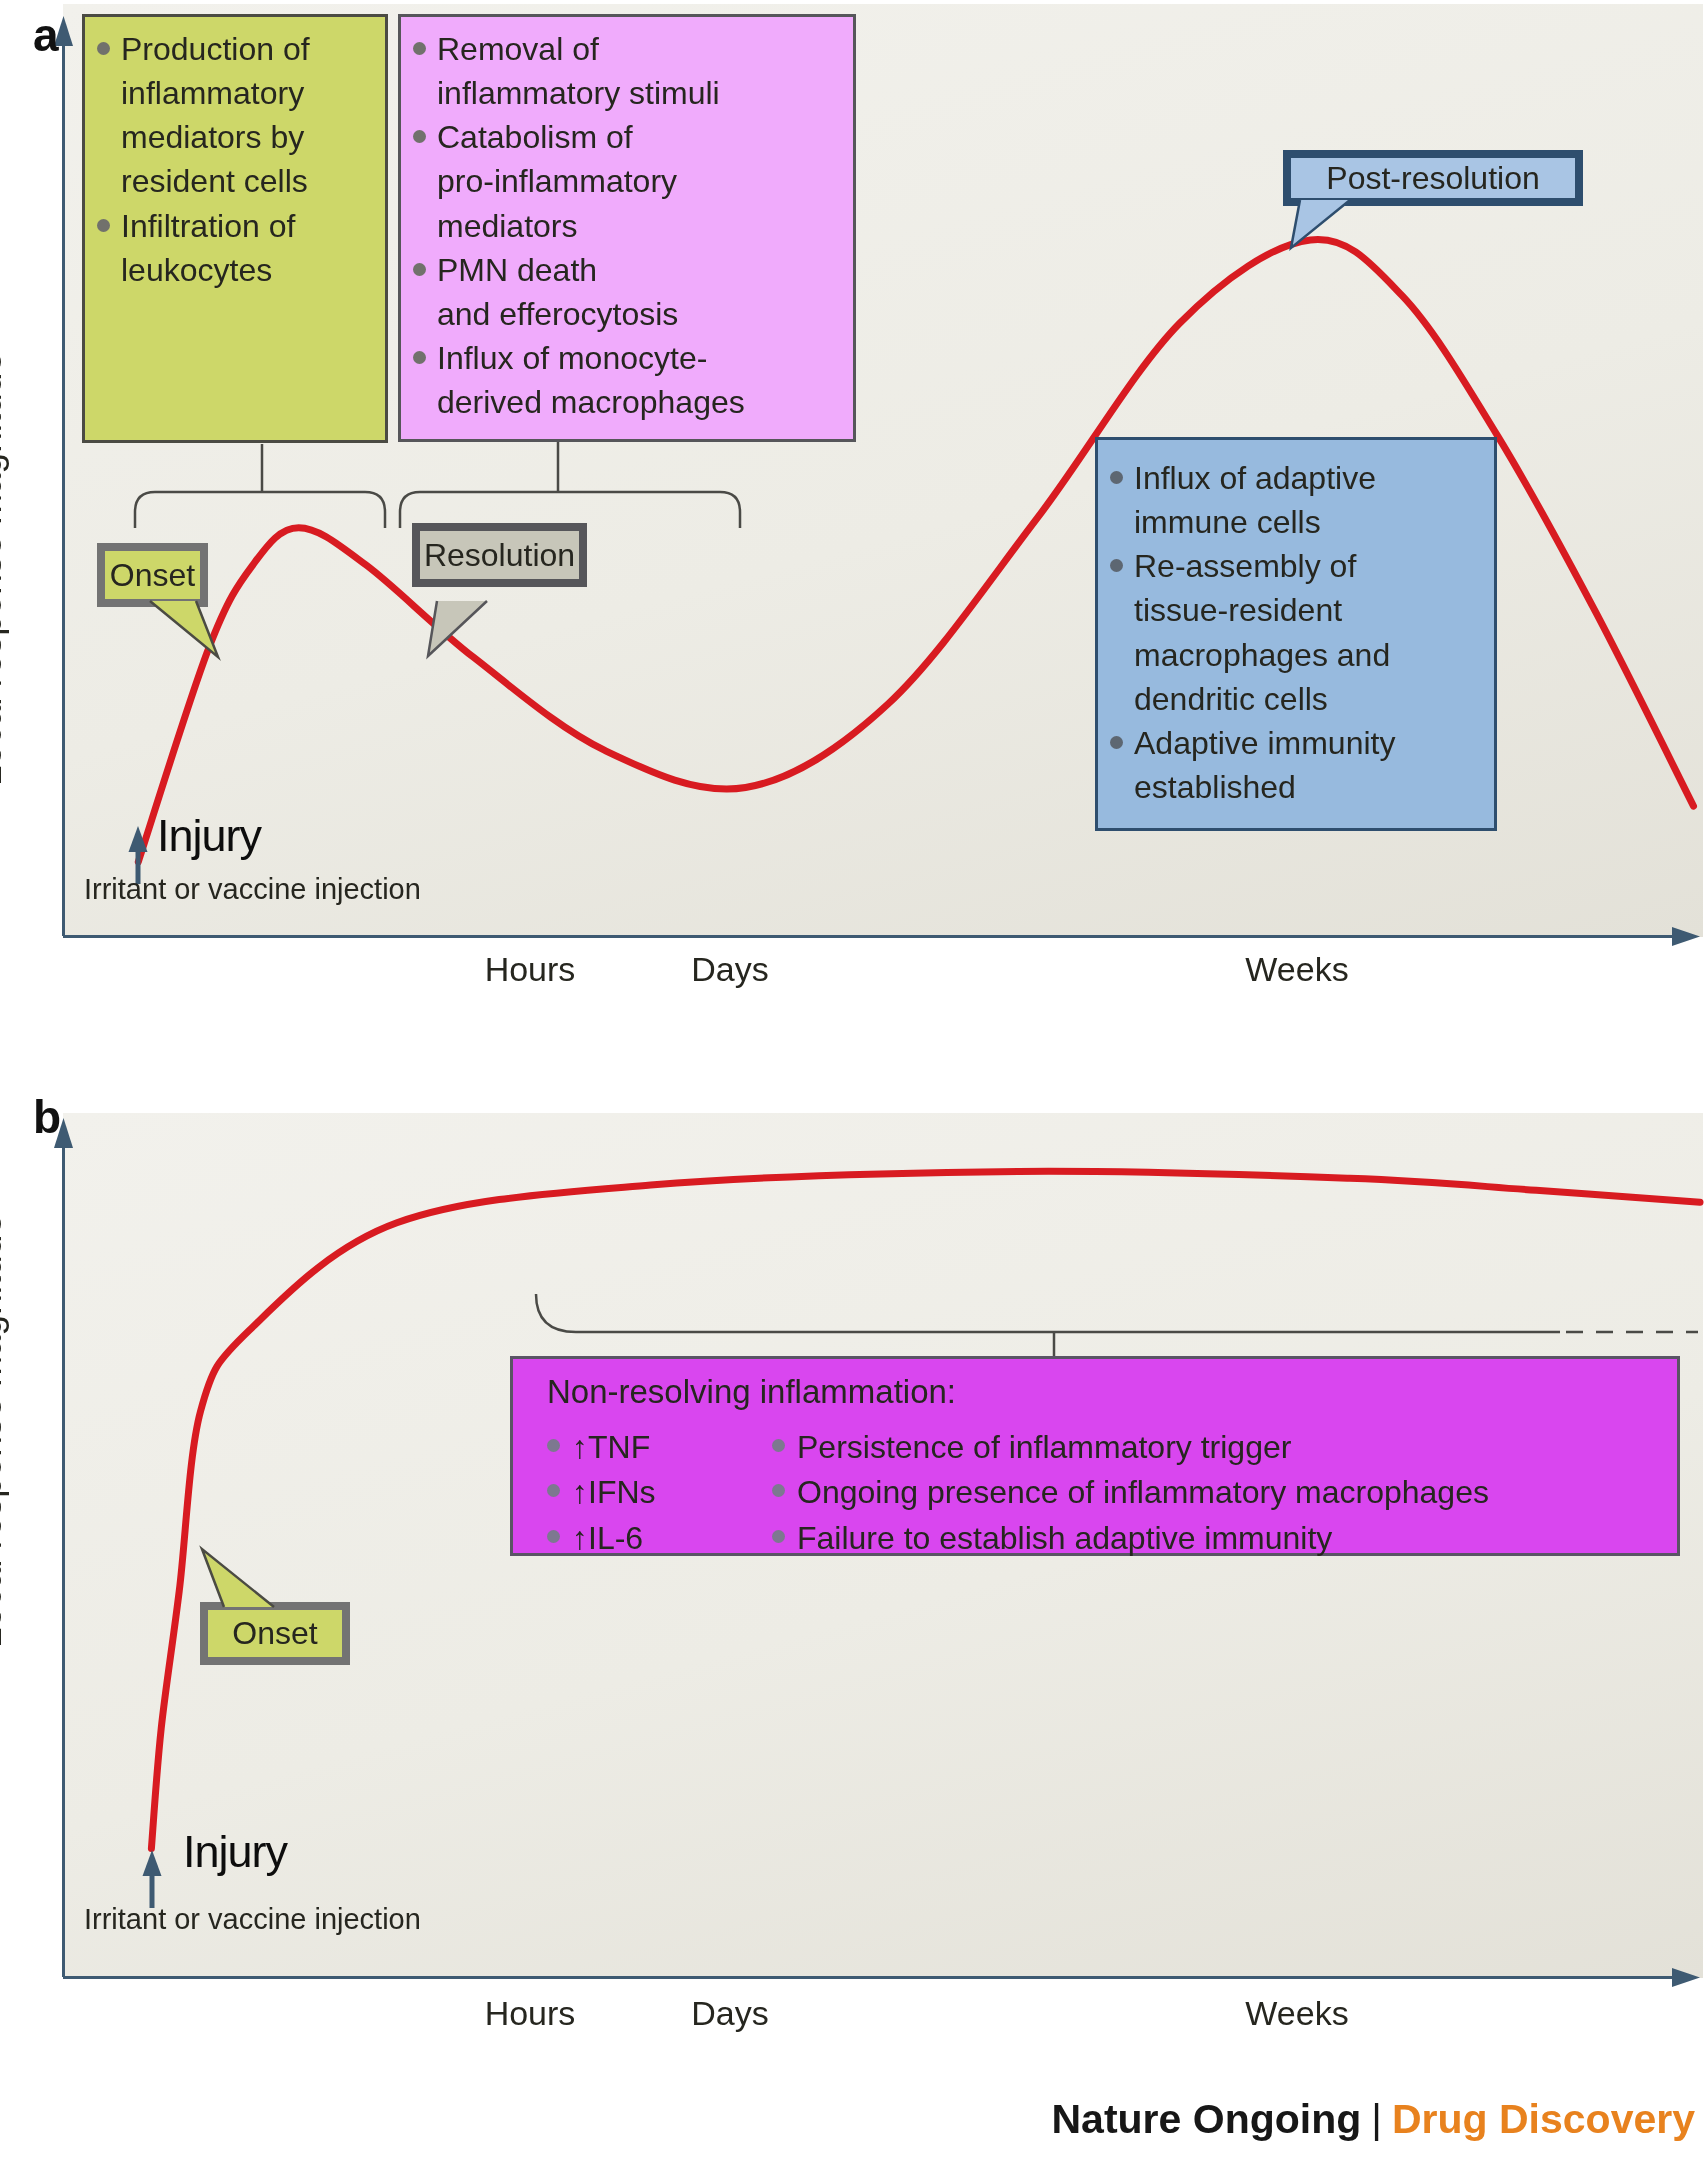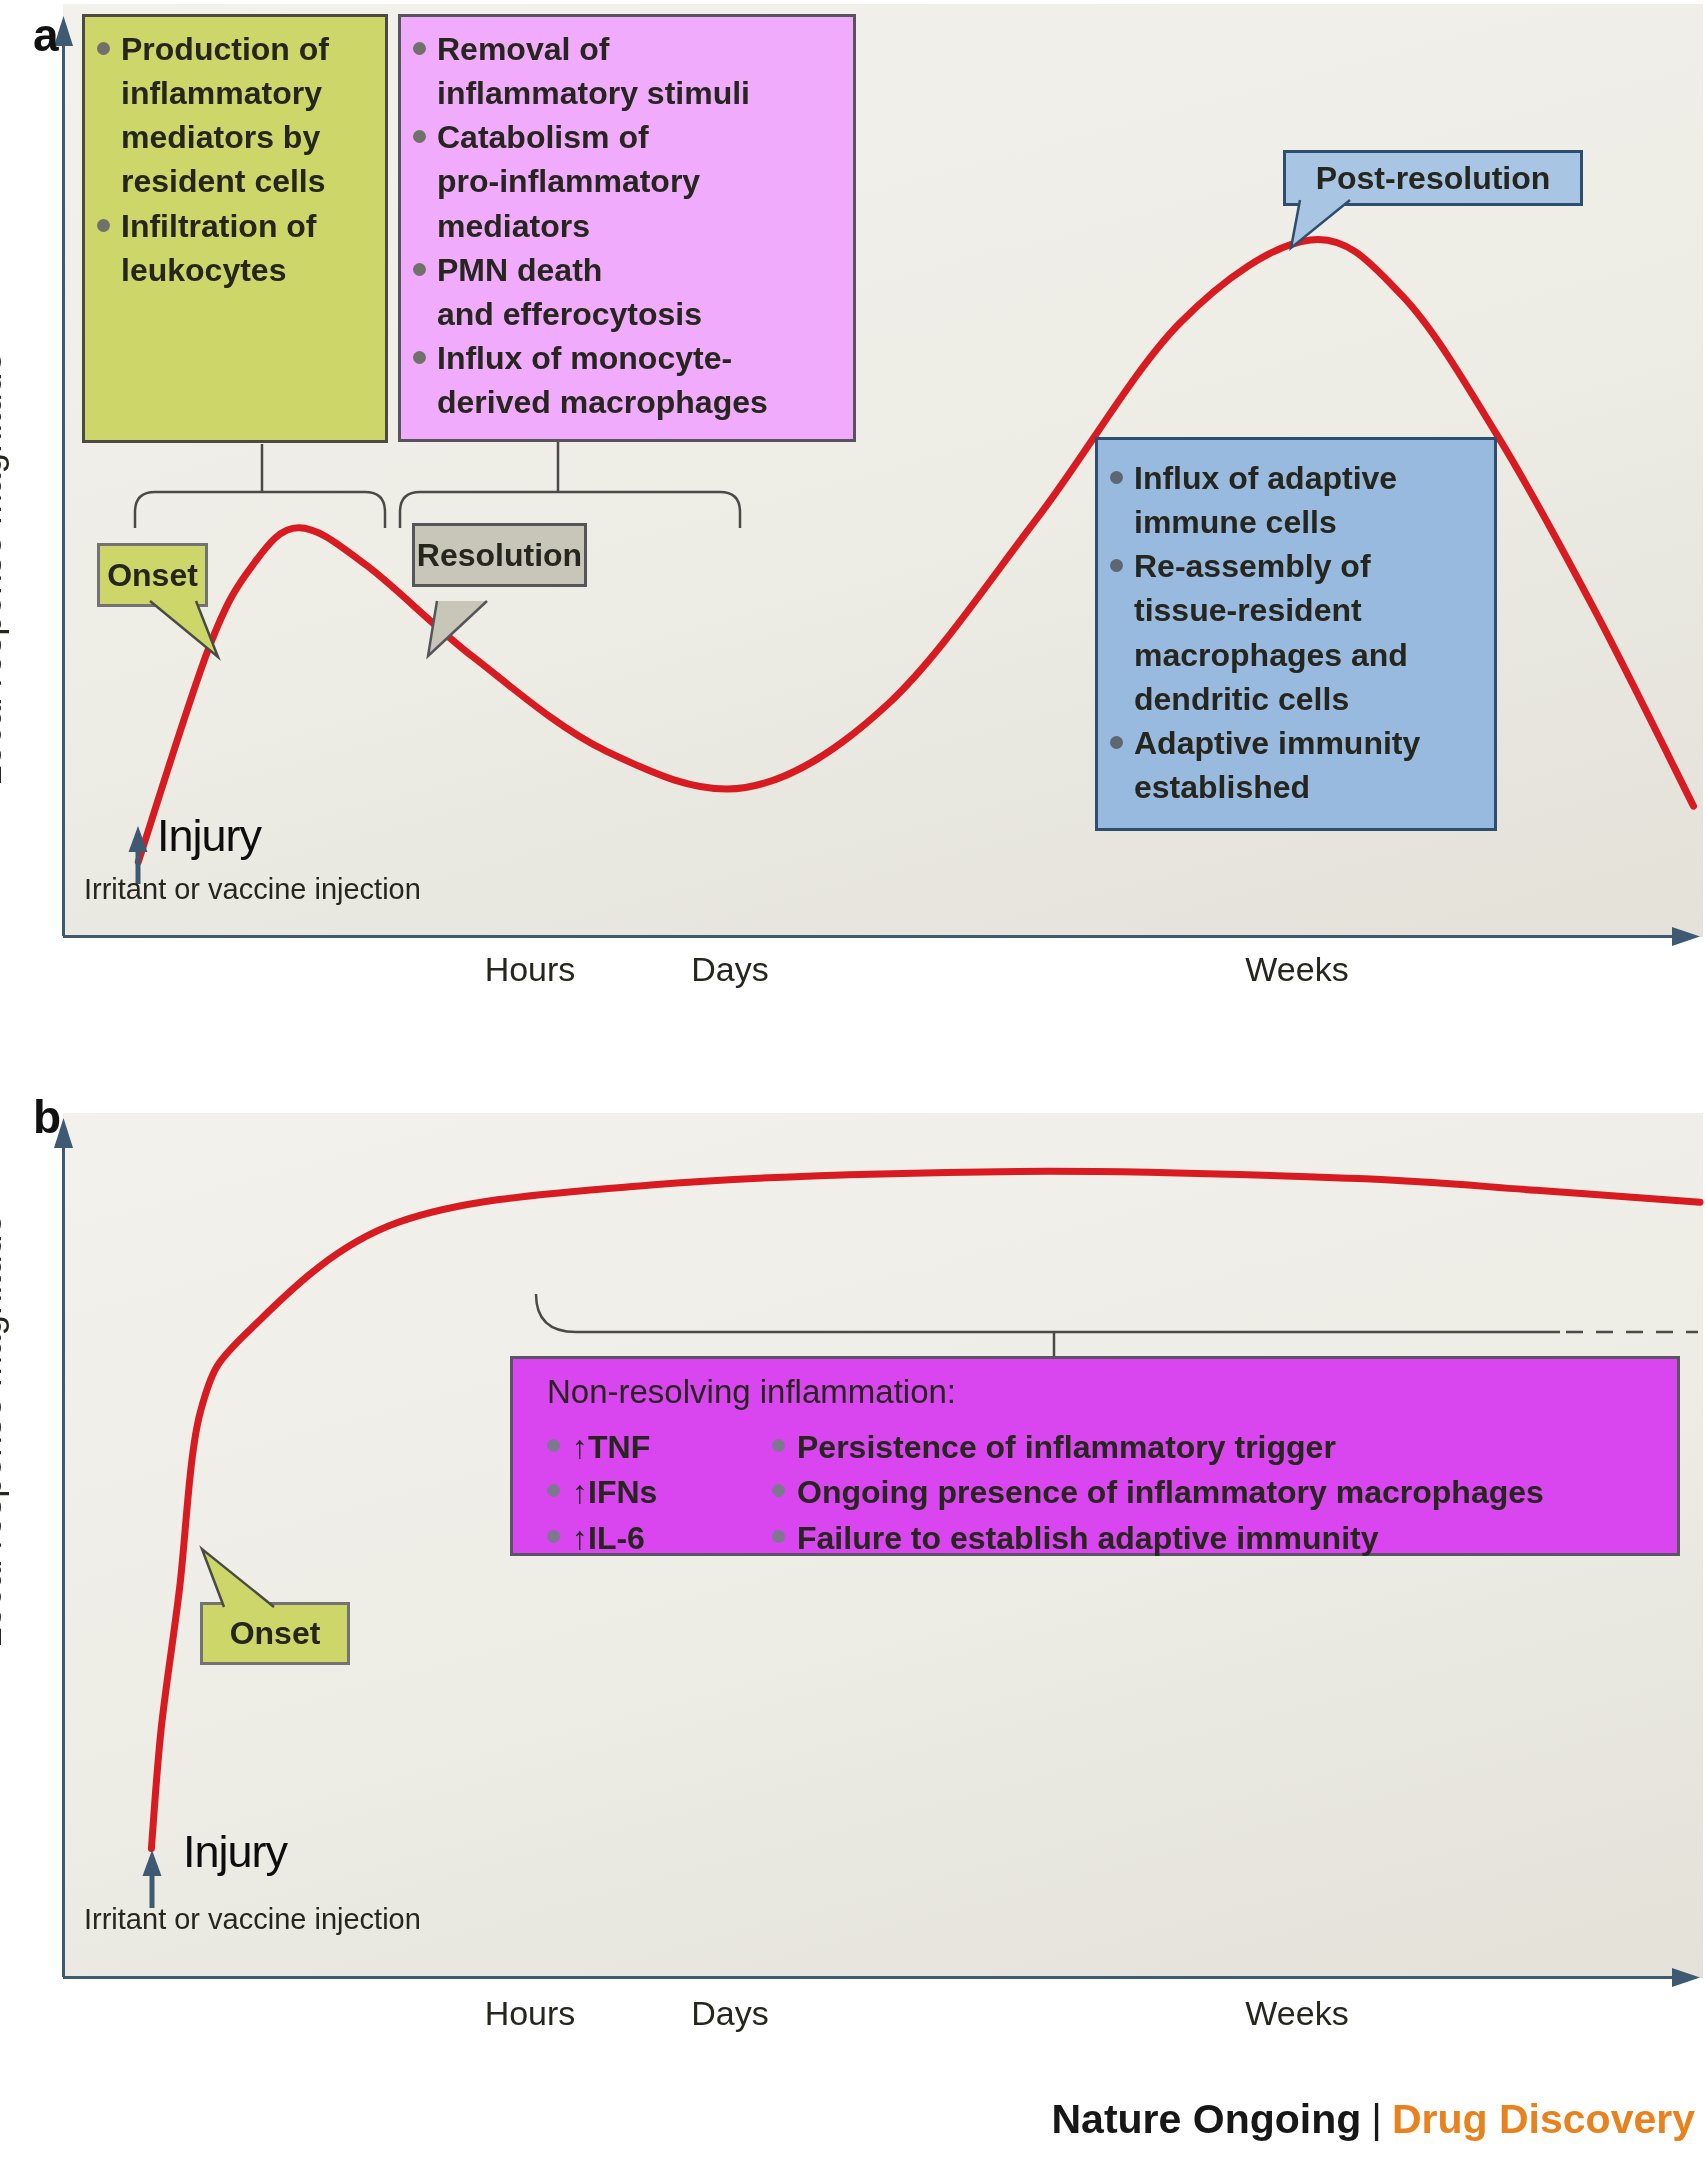--- a/index.html
+++ b/index.html
@@ -9,30 +9,30 @@
            background:linear-gradient(165deg,#f2f1ec 0%,#edece5 55%,#e3e1d8 100%);}
   #bg-a{left:63px;top:4px;width:1640px;height:933px;}
   #bg-b{left:63px;top:1113px;width:1640px;height:865px;}
   svg.layer{position:absolute;left:0;top:0;z-index:1;pointer-events:none;}
   svg.over{z-index:3;}
   .panel-letter{position:absolute;z-index:2;font-size:46px;font-weight:700;color:#111;}
   .ylab{position:absolute;z-index:2;font-size:37px;color:#26261f;white-space:nowrap;
         transform:rotate(-90deg);transform-origin:left bottom;}
   .tick{position:absolute;z-index:2;font-size:34px;color:#26261f;transform:translateX(-50%);}
   .info-box{position:absolute;z-index:2;box-sizing:border-box;border:3px solid #4b4b43;padding:10px 12px;}
-  .info-box ul{list-style:none;margin:0;padding:0;font-weight:bold;}
+  .info-box ul{list-style:none;margin:0;padding:0;}
   .info-box li{display:flex;gap:11px;font-size:32px;line-height:1.38;margin:0;}
   .blt{width:13px;height:13px;border-radius:50%;background:#71716c;margin-top:15px;flex:none;}
   .pre{white-space:pre-line;}
   #onset-info{left:82px;top:14px;width:306px;height:429px;background:#cdd769;}
   #resolution-info{left:398px;top:14px;width:458px;height:428px;background:#f0abfc;border-color:#56565a;}
   #adaptive-info{left:1095px;top:437px;width:402px;height:394px;background:#97bade;border-color:#2e4e6e;padding-top:16px;}
   #adaptive-info .blt{background:#5d6772;}
-  .callout{position:absolute;z-index:2;box-sizing:border-box;border:3px solid #737373;
-           display:flex;align-items:center;justify-content:center;font-size:32px;color:#26261f;font-weight:bold;}
+  .callout{position:absolute;z-index:2;box-sizing:border-box;border:8px solid #737373;
+           display:flex;align-items:center;justify-content:center;font-size:32px;color:#26261f;}
   #onset-a{left:97px;top:543px;width:111px;height:64px;background:#cdd769;}
   #resolution-a{left:412px;top:523px;width:175px;height:64px;background:#c7c6b9;border-color:#56565a;}
   #post-resolution-a{left:1283px;top:150px;width:300px;height:56px;background:#a9c5e4;border-color:#2e4e6e;}
   #onset-b{left:200px;top:1602px;width:150px;height:63px;background:#cdd769;}
   #non-resolving-box{left:510px;top:1356px;width:1170px;height:200px;background:#d946ef;border-color:#5a5465;padding:14px 20px 10px 34px;}
   #non-resolving-box .blt{background:#7d7890;margin-top:14px;}
   .nr-title{font-size:33px;color:#26261f;margin-bottom:14px;}
   .nr-cols{display:flex;}
   .nr-cols ul{list-style:none;margin:0;padding:0;}
   .nr-cols li{display:flex;gap:12px;font-size:32px;line-height:1.42;}

